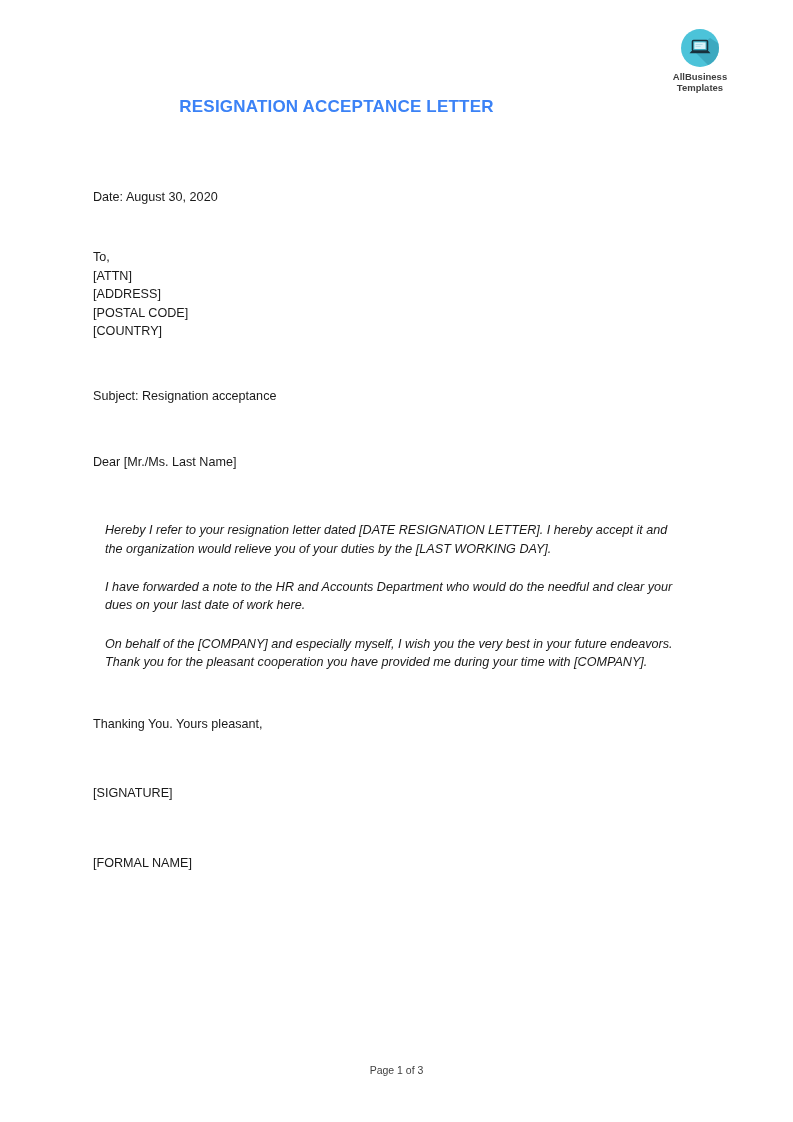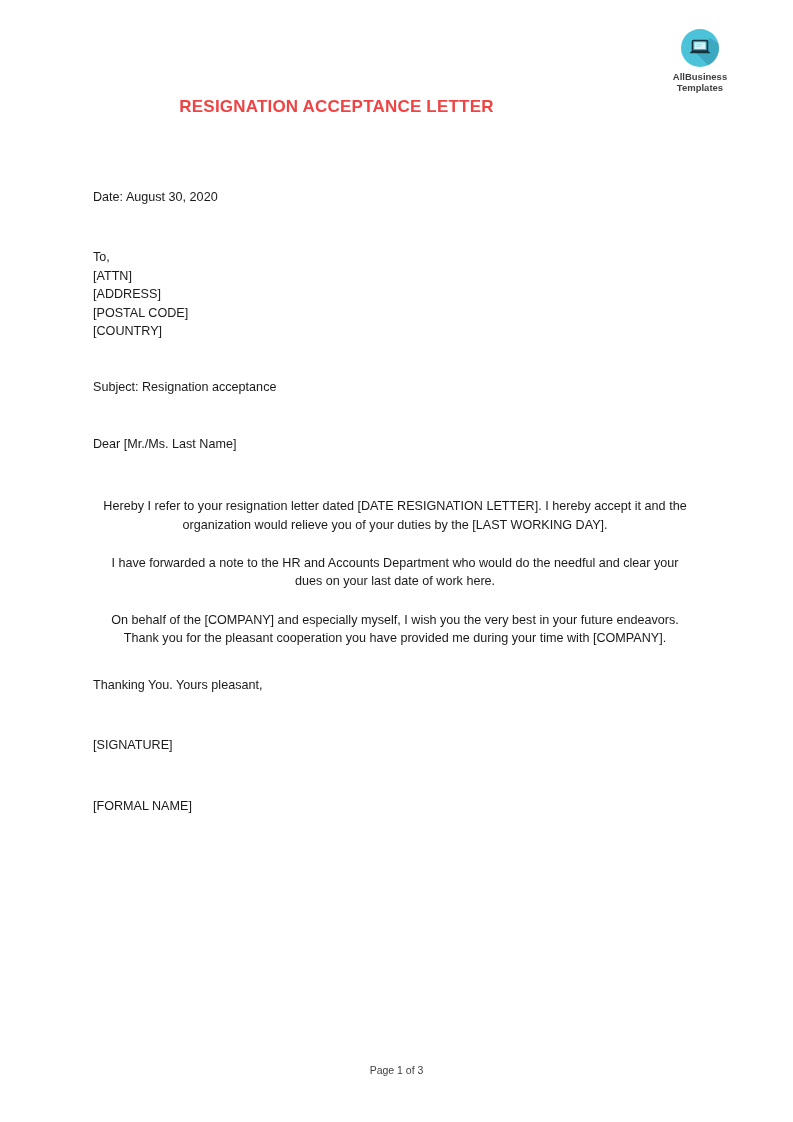--- a/index.html
+++ b/index.html
@@ -48,44 +48,45 @@
   
   .doc-title {
     position: absolute;
     top: 97px;
     left: 0;
     width: 673px;
     text-align: center;
     font-size: 17px;
     font-weight: bold;
     letter-spacing: 0.2px;
-    color: #ef4444;
+    color: #3b82f6;
   }
 
   
   .body-area {
     position: absolute;
     left: 93px;
     top: 188px;
     width: 604px;
     font-size: 12.6px;
     line-height: 18.4px;
     color: #1a1a1a;
   }
-  .line { white-space: pre-wrap; }
+  .line { white-space: pre-wrap; margin-top: 9px; }
 
   .block-date { margin: 0 0 0 0; }
   .spacer-lg { height: 42px; }
   .spacer-md { height: 38px; }
   .spacer-sm { height: 22px; }
 
   .addr-line { white-space: pre; }
   .para {
-    margin: 6px;
-    text-align: center;
+    margin: 12px;
+    text-align: left;
+    font-style: italic;
   }
   .para + .para { margin-top: 20px; }
 
   
   .footer {
     position: absolute;
     left: 0;
     bottom: 46px;
     width: 793px;
     text-align: center;

